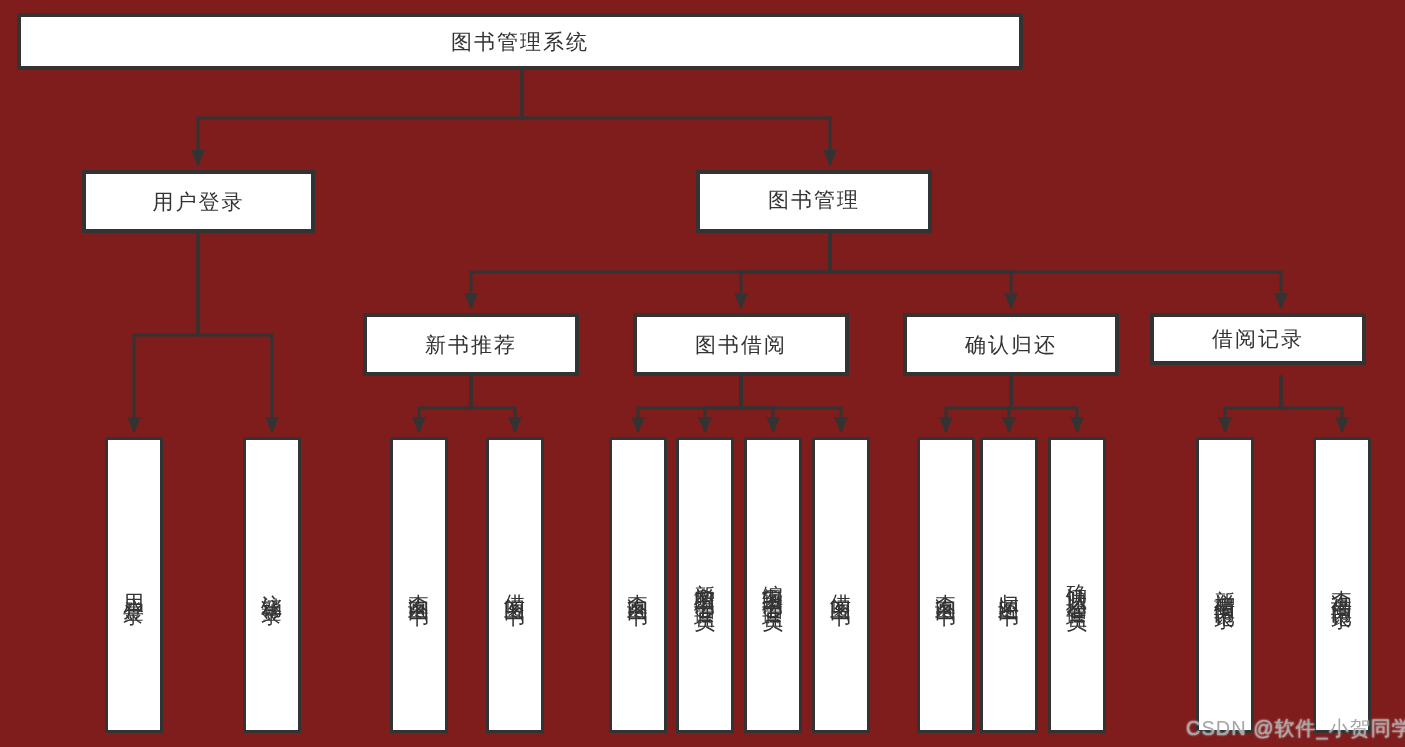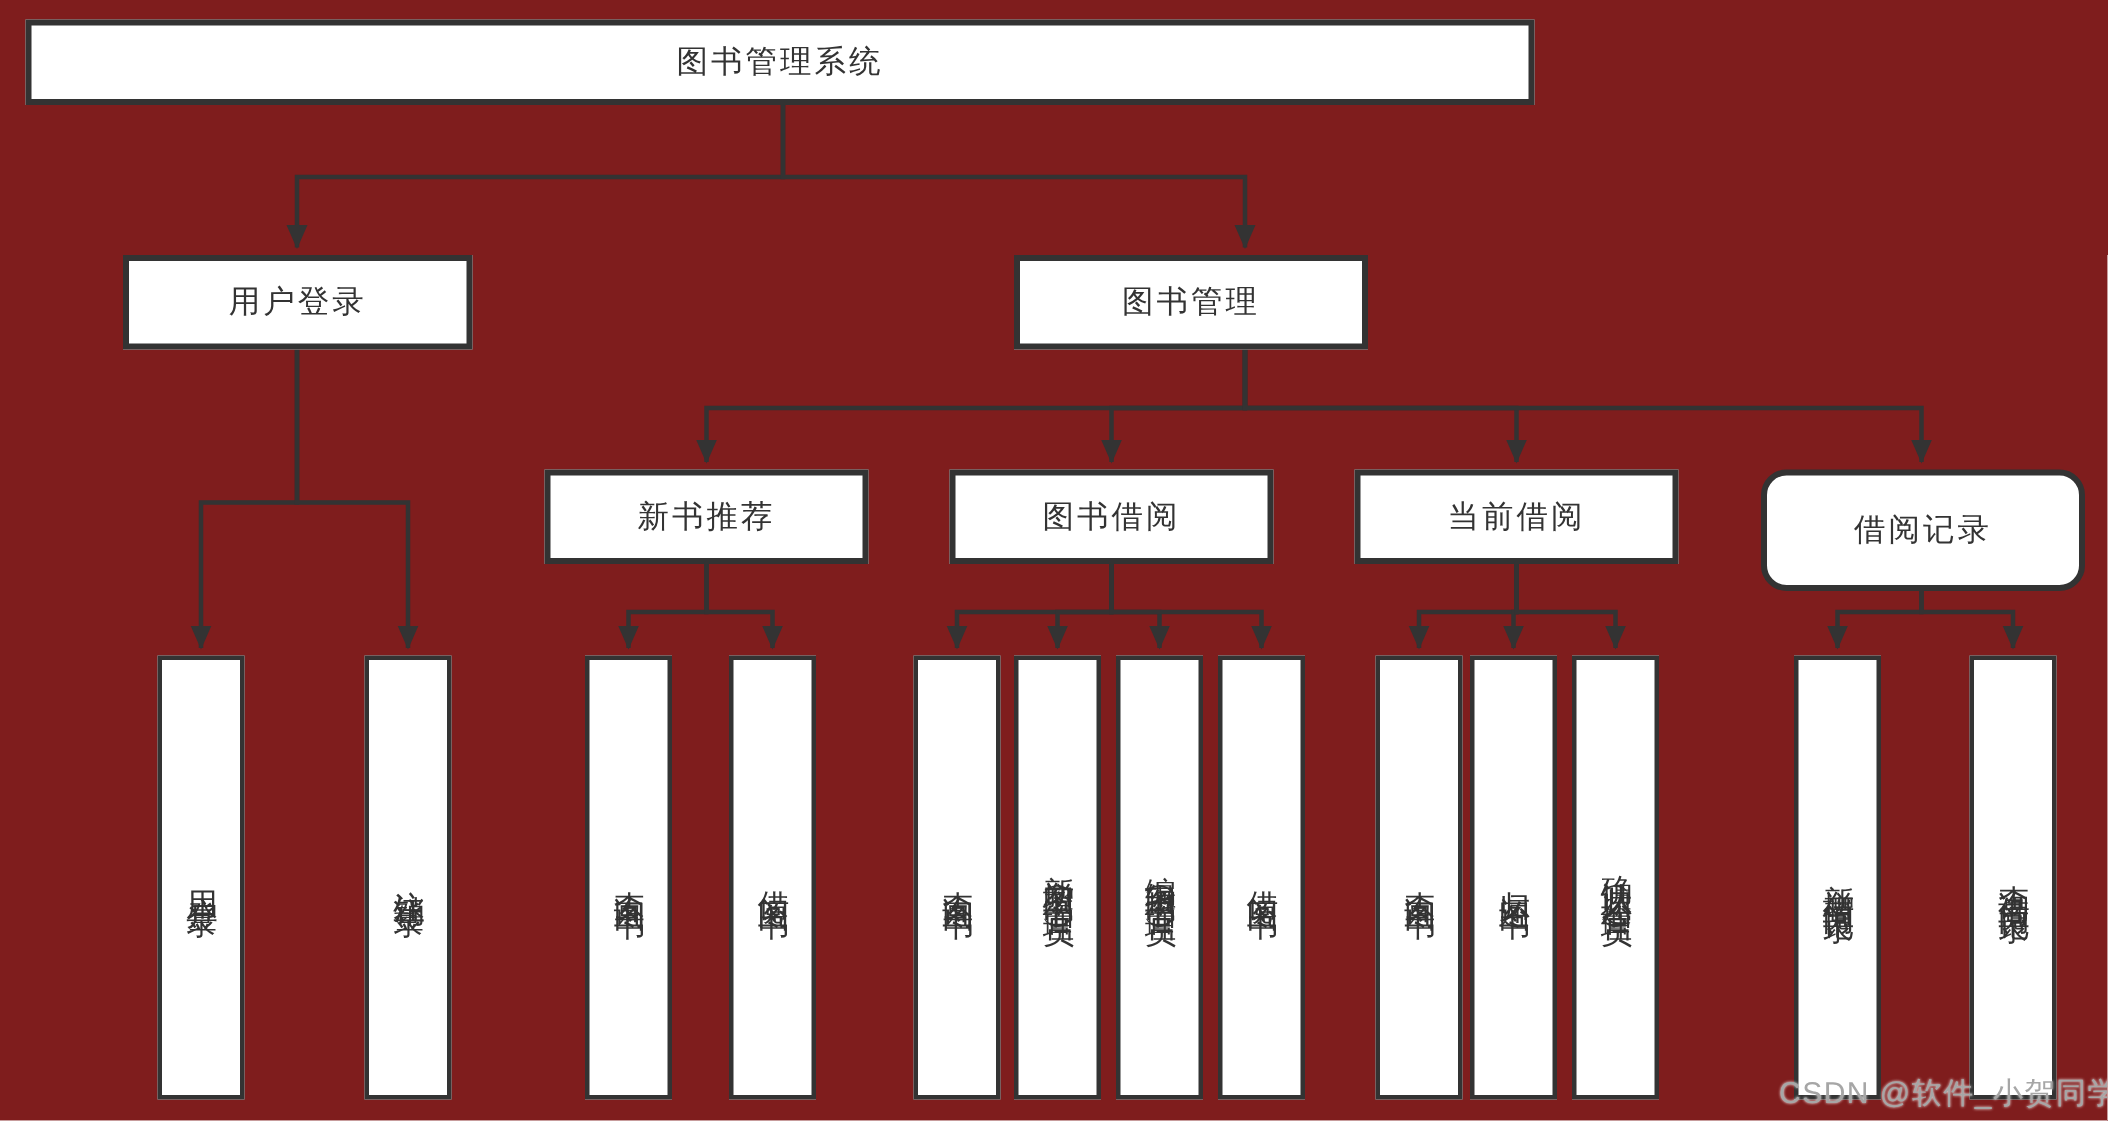--- a/index.html
+++ b/index.html
@@ -97,34 +97,34 @@
     </g>
   </svg>
 
   <div class="node lvl" style="left:17px; top:13px; width:1006px; height:57px;">
     <span>图书管理系统</span>
   </div>
 
   <div class="node lvl" style="left:82px; top:170px; width:233px; height:63px;">
     <span>用户登录</span>
   </div>
-  <div class="node lvl" style="left:676px; top:170px; width:236px; height:63px;">
+  <div class="node lvl" style="left:696px; top:170px; width:236px; height:63px;font-family:Liberation Mono, monospace;">
     <span>图书管理</span>
   </div>
 
   <div class="node lvl" style="left:363px; top:313px; width:216px; height:63px;">
     <span>新书推荐</span>
   </div>
   <div class="node lvl" style="left:633px; top:313px; width:216px; height:63px;text-align:right;">
     <span>图书借阅</span>
   </div>
   <div class="node lvl" style="left:903px; top:313px; width:216px; height:63px;">
-    <span>当前借阅</span>
+    <span>确认归还</span>
   </div>
-  <div class="node lvl" style="left:1174px; top:313px; width:216px; height:81px;border-radius:17px;">
+  <div class="node lvl" style="left:1150px; top:313px; width:216px; height:52px;">
     <span>借阅记录</span>
   </div>
 
   <div class="node v" style="left:105px; top:437px; width:58px; height:296px;">
     <span>用户登录</span>
   </div>
   <div class="node v" style="left:243px; top:437px; width:58px; height:296px;">
     <span>注销登录</span>
   </div>
 

